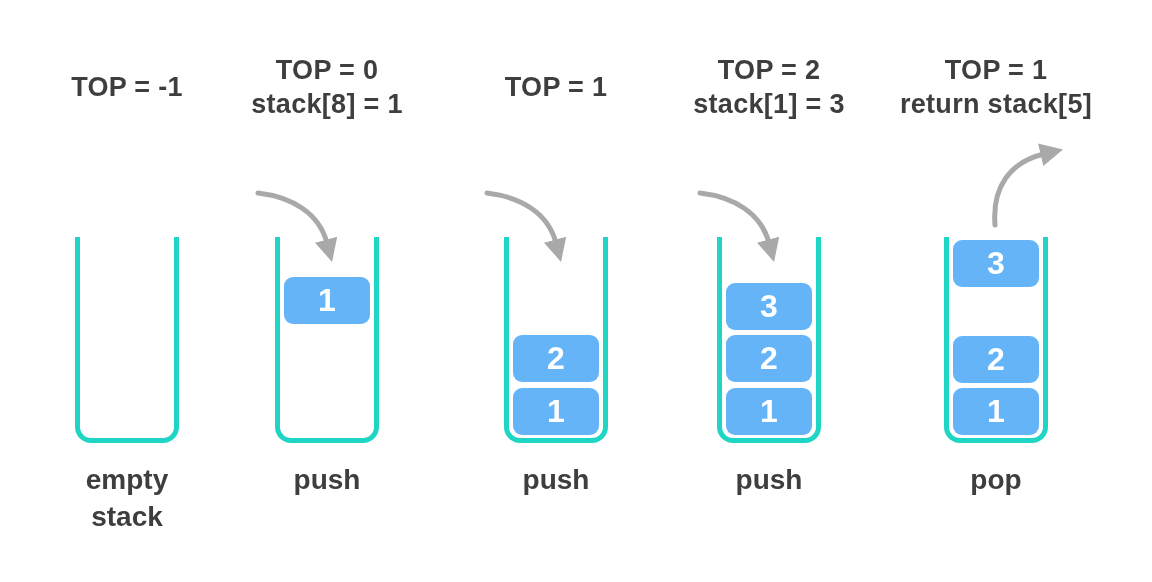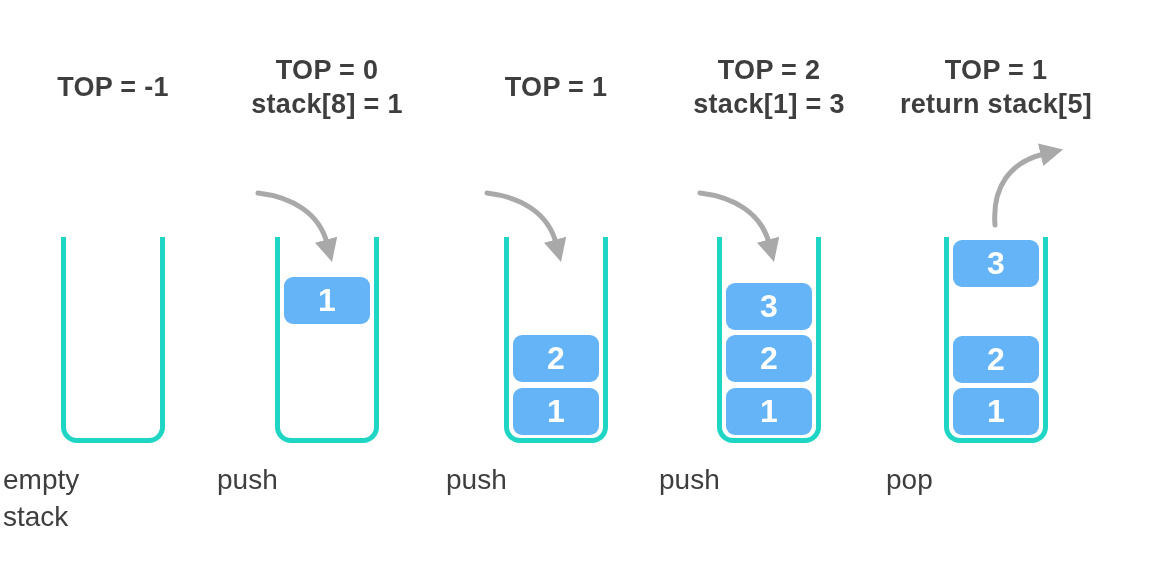--- a/index.html
+++ b/index.html
@@ -65,22 +65,23 @@
     font-size: 32px;
     font-weight: bold;
     display: flex;
     align-items: center;
     justify-content: center;
   }
   .panel-label {
     position: absolute;
     top: 461px; left: 0;
     width: 100%;
+    text-align: center;
     font-size: 28px;
-    font-weight: normal;
+    font-weight: bold;
     line-height: 37px;
     color: var(--text);
     white-space: pre-line;
   }
   .arrow { position: absolute; overflow: visible; }
   .arrow path {
     fill: none;
     stroke: var(--arrow);
     stroke-width: 5;
     stroke-linecap: round;
@@ -96,21 +97,21 @@
 <svg class="defs-svg" aria-hidden="true">
   <defs>
     <marker id="ah" viewBox="0 0 10 10" refX="1.5" refY="5" markerWidth="4.6" markerHeight="4.6" orient="auto">
       <path class="arrowhead-shape" d="M0,0 L10,5 L0,10 z"></path>
     </marker>
   </defs>
 </svg>
 
 <div class="canvas">
 
-  <section class="panel" style="left:3px">
+  <section class="panel" style="left:17px">
     <div class="panel-header">
       <div>TOP = -1</div>
     </div>
     <div class="stack"></div>
     <div class="panel-label">empty
 stack</div>
   </section>
 
   <section class="panel" style="left:217px">
     <div class="panel-header">

